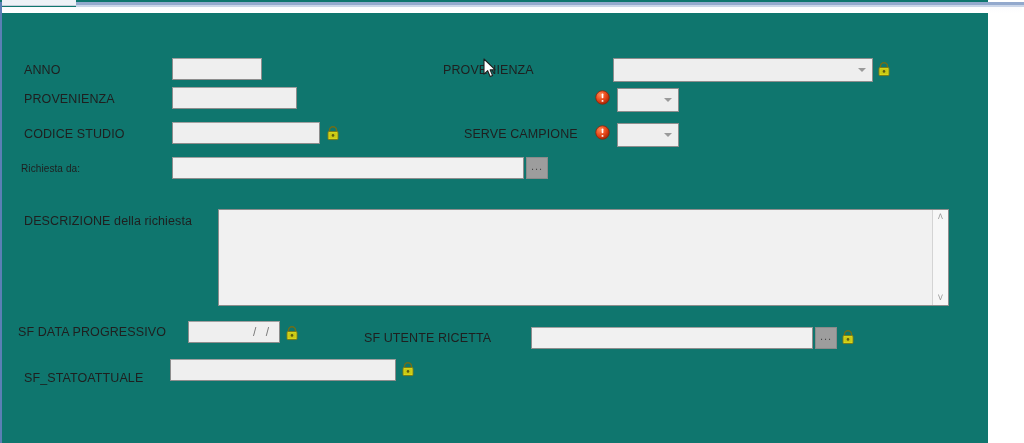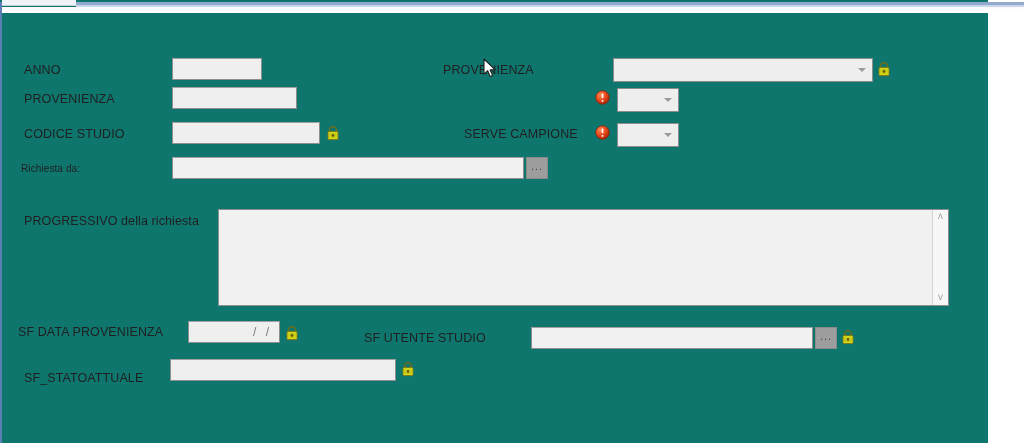--- a/index.html
+++ b/index.html
@@ -252,43 +252,43 @@
       <rect x="7.1" y="3.6" width="1.8" height="5.3" rx="0.8" fill="#ffffff"></rect>
       <circle cx="8" cy="11.6" r="1.05" fill="#ffffff"></circle>
     </svg>
   </span>
   <div class="combo" style="left:617px; top:123px; width:62px; height:24px;">
     <span class="arrow">
         <i></i>
       </span>
   </div>
 
-  <div class="lbl" style="left:24px; top:214px;">PROGRESSIVO della richiesta</div>
+  <div class="lbl" style="left:24px; top:214px;">DESCRIZIONE della richiesta</div>
   <div id="descrizione-textarea-wrap">
     <textarea id="descrizione-textarea" placeholder="" style=""></textarea>
     <div id="descrizione-scrollbar">
       <span class="sb-arrow">˄</span>
       <span class="sb-arrow">˅</span>
     </div>
   </div>
 
-  <div class="lbl" style="left:18px; top:325px;">SF DATA PROVENIENZA</div>
+  <div class="lbl" style="left:18px; top:325px;">SF DATA PROGRESSIVO</div>
   <div class="field" style="left:188px; top:321px; width:92px; height:22px;">
     <span class="date-mask">  /  /  </span>
   </div>
   <span class="lock-icon" style="left:285px; top:326px;">
     <svg viewBox="0 0 14 15" width="14" height="15">
       <path d="M3.5 6 V4.2 a3.5 3.5 0 0 1 7 0 V6" fill="none" stroke="#6e6e1a" stroke-width="1.4"></path>
       <rect x="2" y="5.6" width="10" height="8" rx="1" fill="#e3e31c" stroke="#7a7a15" stroke-width="1"></rect>
       <rect x="3.2" y="6.8" width="7.6" height="5.6" rx="0.6" fill="#c9c915"></rect>
       <circle cx="7" cy="9.4" r="1.3" fill="#5d5d10"></circle>
     </svg>
   </span>
 
-  <div class="lbl" style="left:364px; top:331px;">SF UTENTE STUDIO</div>
+  <div class="lbl" style="left:364px; top:331px;">SF UTENTE RICETTA</div>
   <input class="field lighter" type="text" style="left: 531px; top: 327px; width: 282px; height: 22px;" value="">
   <div class="ellipsis-btn" style="left:815px; top:327px; width:22px; height:22px;">...</div>
   <span class="lock-icon" style="left:841px; top:330px;">
     <svg viewBox="0 0 14 15" width="14" height="15">
       <path d="M3.5 6 V4.2 a3.5 3.5 0 0 1 7 0 V6" fill="none" stroke="#6e6e1a" stroke-width="1.4"></path>
       <rect x="2" y="5.6" width="10" height="8" rx="1" fill="#e3e31c" stroke="#7a7a15" stroke-width="1"></rect>
       <rect x="3.2" y="6.8" width="7.6" height="5.6" rx="0.6" fill="#c9c915"></rect>
       <circle cx="7" cy="9.4" r="1.3" fill="#5d5d10"></circle>
     </svg>
   </span>

